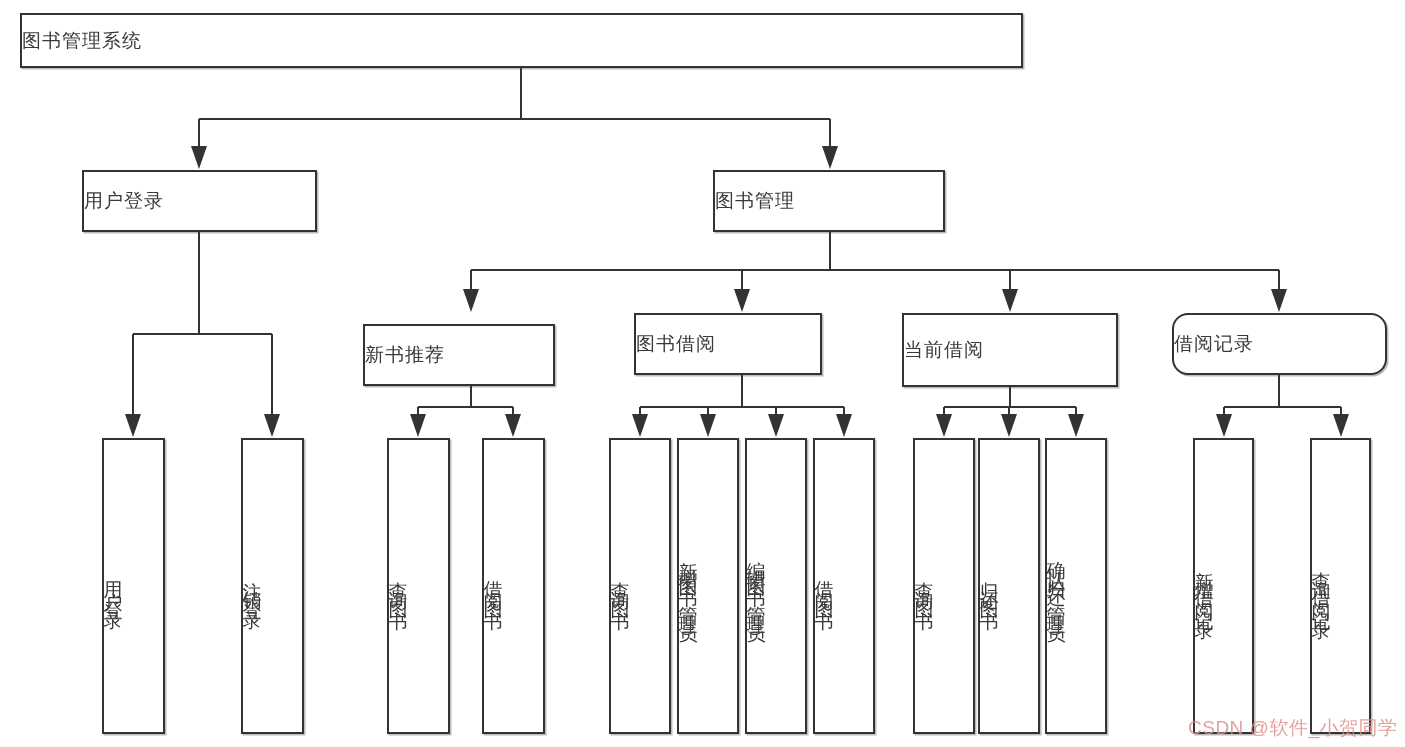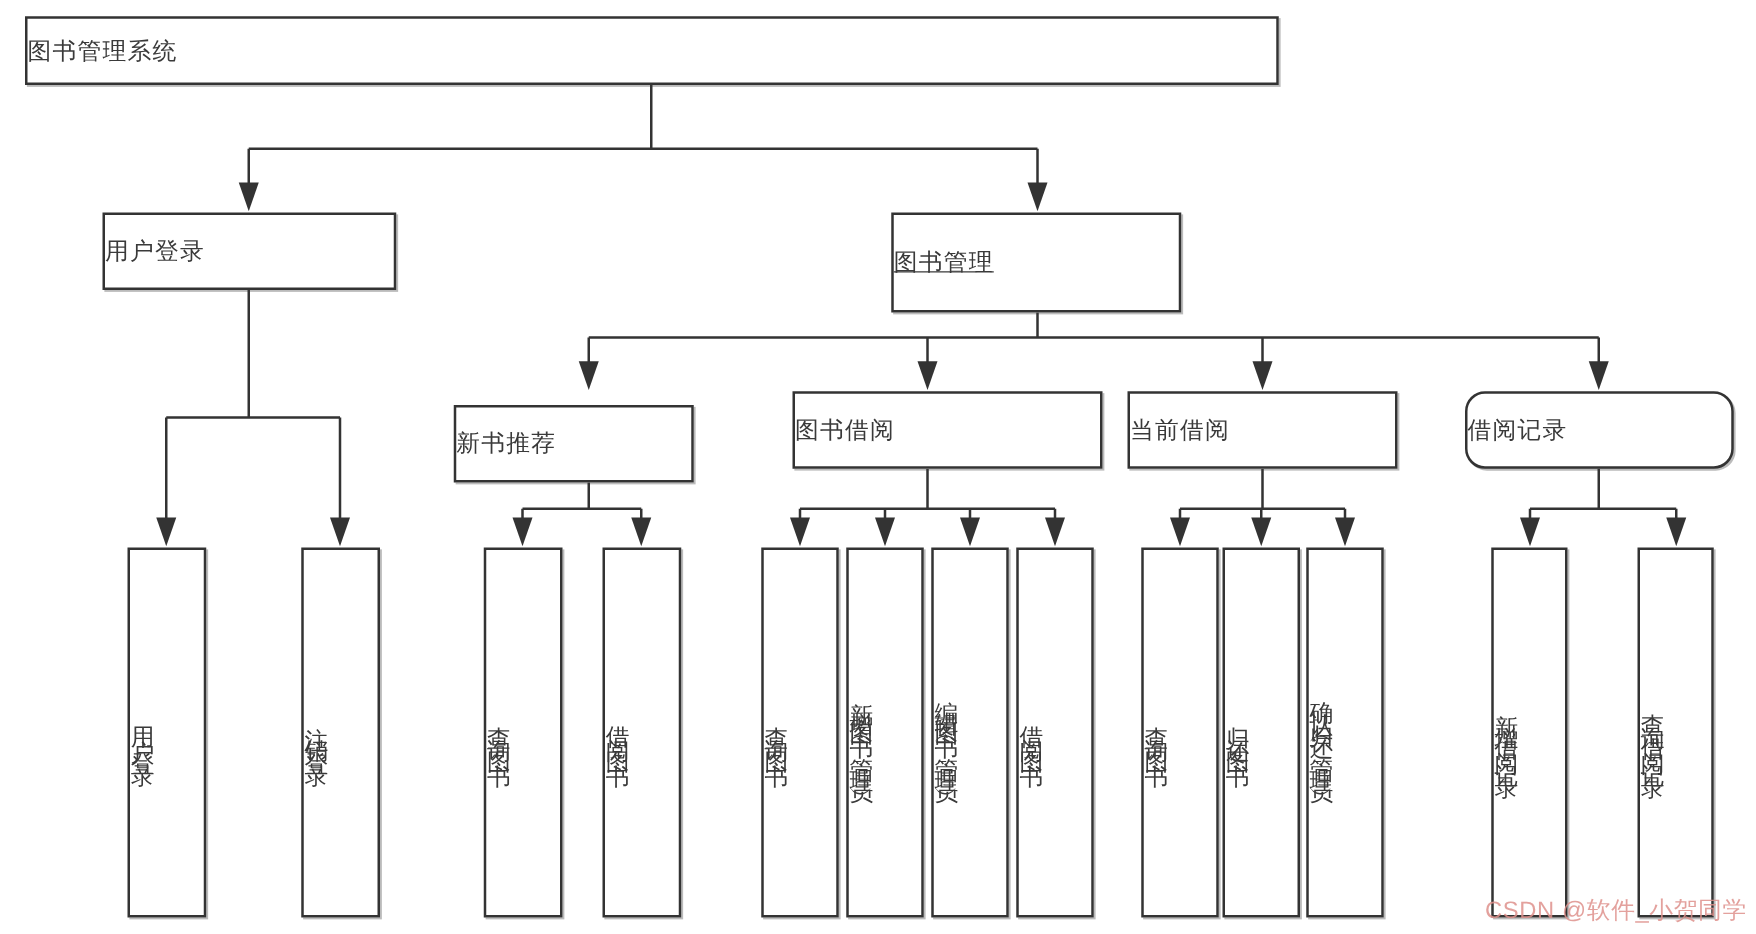--- a/index.html
+++ b/index.html
@@ -88,31 +88,31 @@
     </g>
   </svg>
 
   <div class="node" style="left:20px;top:13px;width:1003px;height:55px;">
     <span>图书管理系统</span>
   </div>
 
   <div class="node" style="left:82px;top:170px;width:235px;height:62px;">
     <span>用户登录</span>
   </div>
-  <div class="node" style="left:713px;top:170px;width:232px;height:80px;text-decoration:underline;">
+  <div class="node" style="left:713px;top:170px;width:232px;height:62px;">
     <span>图书管理</span>
   </div>
 
   <div class="node" style="left:363px;top:324px;width:192px;height:62px;">
     <span>新书推荐</span>
   </div>
-  <div class="node" style="left:634px;top:313px;width:248px;height:62px;">
+  <div class="node" style="left:634px;top:313px;width:188px;height:62px;">
     <span>图书借阅</span>
   </div>
-  <div class="node" style="left:902px;top:313px;width:216px;height:62px;">
+  <div class="node" style="left:902px;top:313px;width:216px;height:74px;">
     <span>当前借阅</span>
   </div>
   <div class="node" style="left:1172px;top:313px;width:215px;height:62px;border-radius:16px;">
     <span>借阅记录</span>
   </div>
 
   <div class="node col" style="left:102px;top:438px;width:63px;height:296px;">
     <span>用户登录</span>
   </div>
   <div class="node col" style="left:241px;top:438px;width:63px;height:296px;">

